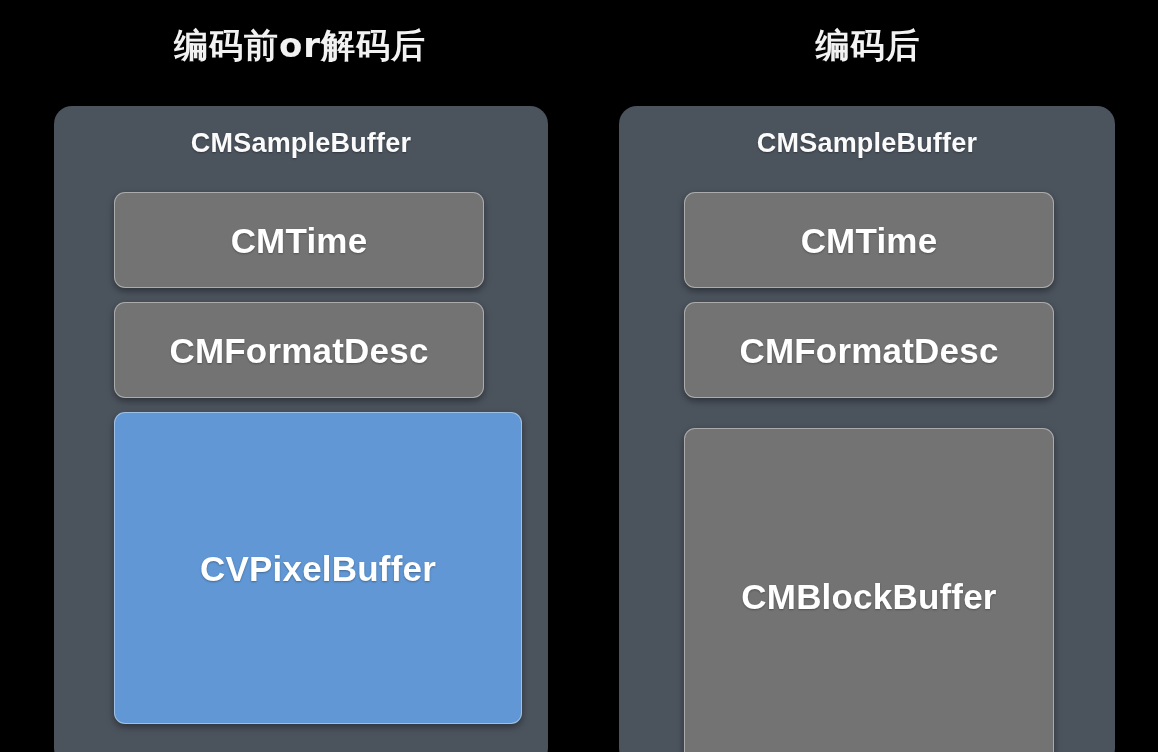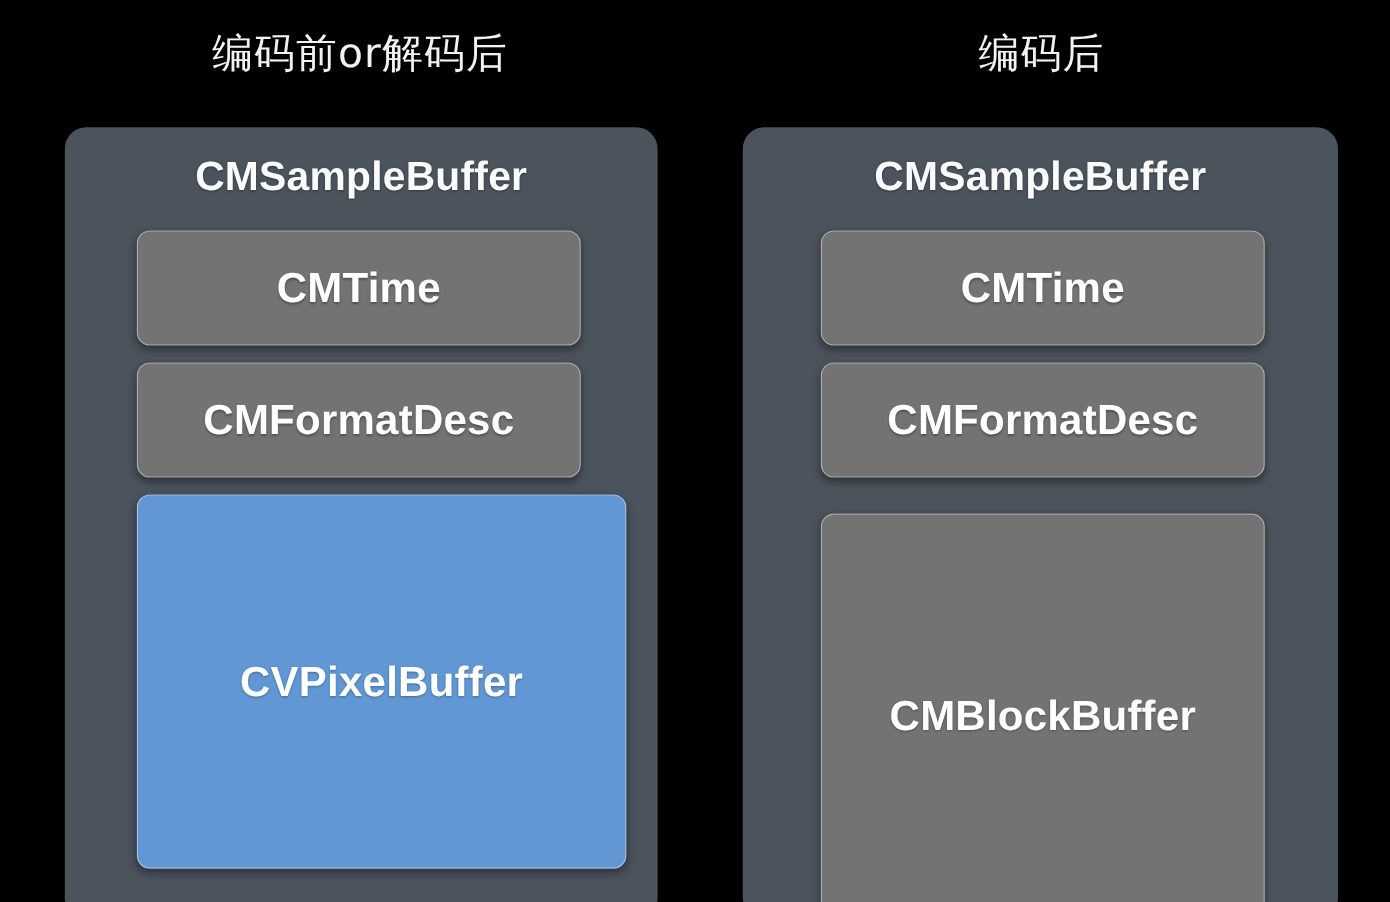--- a/index.html
+++ b/index.html
@@ -20,21 +20,21 @@
     position: absolute;
     inset: 0;
     background: #000000;
   }
 
   
   .title {
     position: absolute;
     color: #f2f2f2;
     font-size: 34px;
-    font-weight: 400;
+    font-weight: 700;
     letter-spacing: 1px;
     white-space: nowrap;
     text-align: center;
     line-height: 1;
     font-family: "DejaVu Sans", "Liberation Sans", sans-serif;
   }
   .title-left  { top: 28px; left: 0;    width: 600px; }
   .title-right { top: 28px; left: 568px; width: 600px; }
 
   
@@ -47,21 +47,21 @@
   .panel-left  { left: 54px;  top: 106px; width: 494px; height: 660px; }
   .panel-right { left: 619px; top: 106px; width: 496px; height: 660px; }
 
   .panel-title {
     position: absolute;
     top: 24px;
     left: 0;
     right: 0;
     text-align: center;
     color: #fbfbfb;
-    font-size: 34px;
+    font-size: 27px;
     font-weight: bold;
     letter-spacing: 0.2px;
     line-height: 1;
     text-shadow: 0 1px 2px rgba(0,0,0,0.35);
   }
 
   
   .block {
     position: absolute;
     border-radius: 11px;

